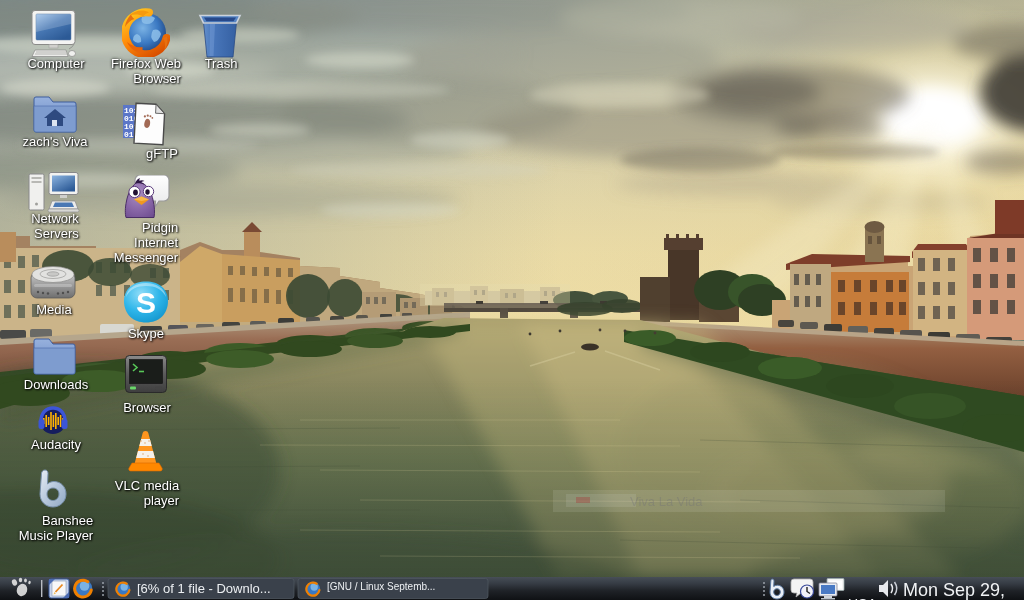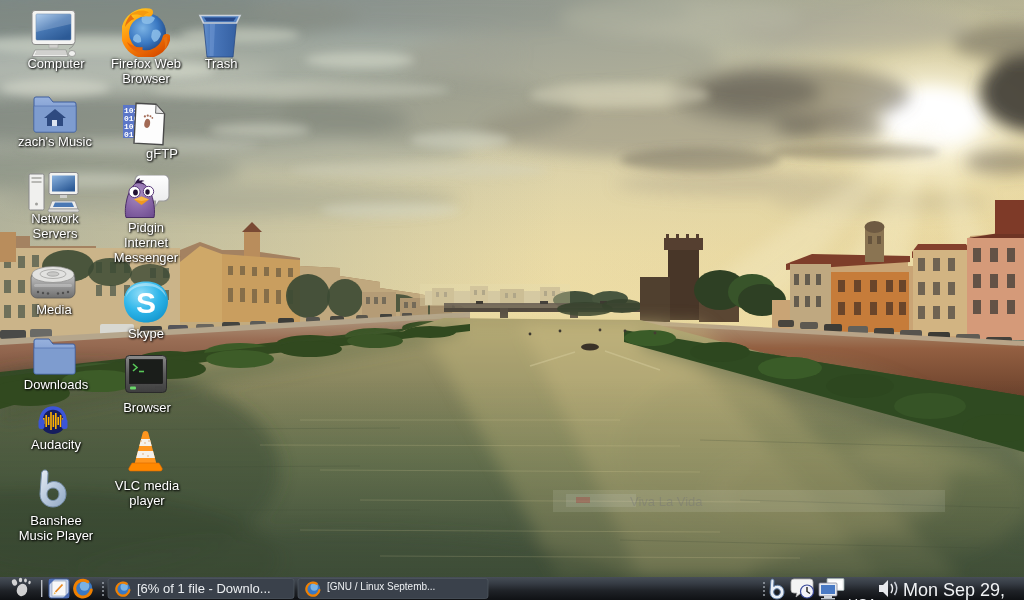--- a/index.html
+++ b/index.html
@@ -1,19 +1,19 @@
 <!DOCTYPE html>
 <html><head>
 <meta charset="utf-8">
 <style>
   html,body{margin:0;padding:0;width:1024px;height:600px;overflow:hidden;
     font-family:"Liberation Sans",sans-serif;background:#6a7a6a;}
   #wall{position:absolute;left:0;top:0;}
   .icon{position:absolute;}
-  .lbl{position:absolute;color:#fff;font-size:13px;line-height:15px;text-align:center;
+  .lbl{position:absolute;color:#fff;font-size:13px;line-height:15px;text-align:right;
     text-shadow:1px 1px 2px #000,0 0 3px #000;white-space:nowrap;transform:translateX(-50%);}
   #panel{position:absolute;left:0;top:577px;width:1024px;height:23px;
     background:linear-gradient(#474e57 0%,#353b43 30%,#1f2227 60%,#0f1114 100%);}
 </style>
 </head>
 <body>
 <svg id="wall" width="1024" height="600" viewBox="0 0 1024 600">
 <defs>
   <linearGradient id="sky" x1="0" y1="0" x2="0" y2="1">
     <stop offset="0" stop-color="#8f9a95"></stop>
@@ -529,21 +529,21 @@
           <stop offset="1" stop-color="#6787c4"></stop>
         </linearGradient>
       </defs>
 <path d="M2,10 a2,2 0 0 1 2,-2 h13 l4,5 h21 a2,2 0 0 1 2,2 v26 a2,2 0 0 1 -2,2 H4 a2,2 0 0 1 -2,-2 z" fill="url(#fold)" stroke="#3e5e9e"></path>
 <path d="M2,17 h42 v24 a2,2 0 0 1 -2,2 H4 a2,2 0 0 1 -2,-2 z" fill="#7e9ccf" stroke="#4a6aa8" stroke-width="0.6"></path>
 <g>
 <polygon points="23,20 34,29 31,29 31,37 15,37 15,29 12,29" fill="#2e4a80"></polygon>
 <rect x="20" y="31" width="5" height="6" fill="#dce4f0"></rect>
 </g>
 </svg></div>
-<div class="lbl" style="left:55px;top:134px">zach's Music</div>
+<div class="lbl" style="left:55px;top:134px">zach's Viva</div>
 
 <div class="icon" style="left:123px;top:102px">
 <svg width="46" height="49" viewBox="0 0 46 49">
 <rect x="0" y="3" width="17" height="33" fill="#5b76c8"></rect>
 <g font-family="Liberation Mono,monospace" font-size="8" font-weight="bold" fill="#ffffff">
 <text x="1" y="11">101</text>
 <text x="1" y="19">010</text>
 <text x="1" y="27">101</text>
 <text x="1" y="35">01</text>
 </g>

